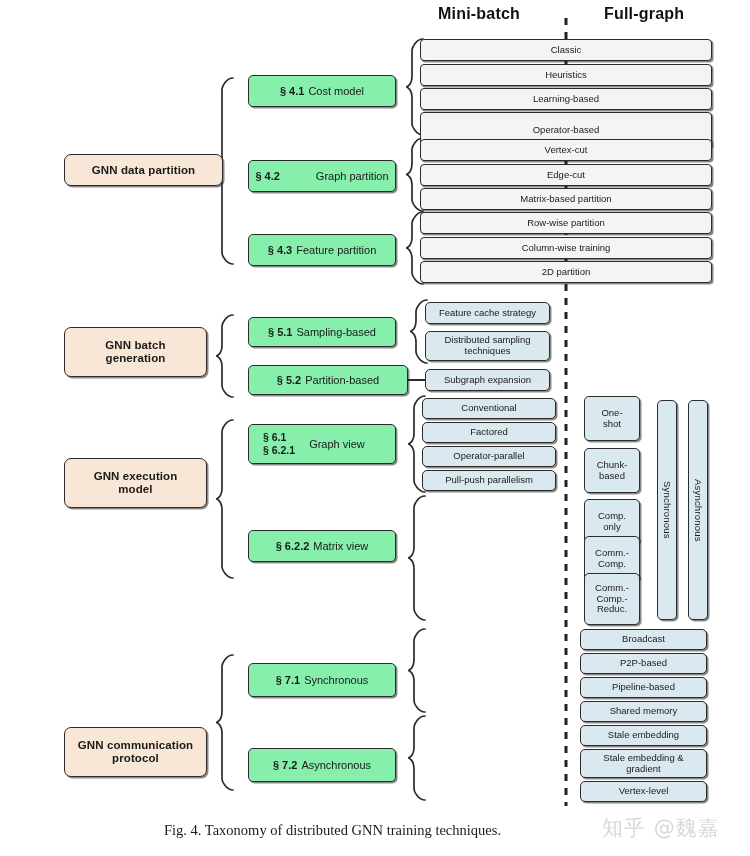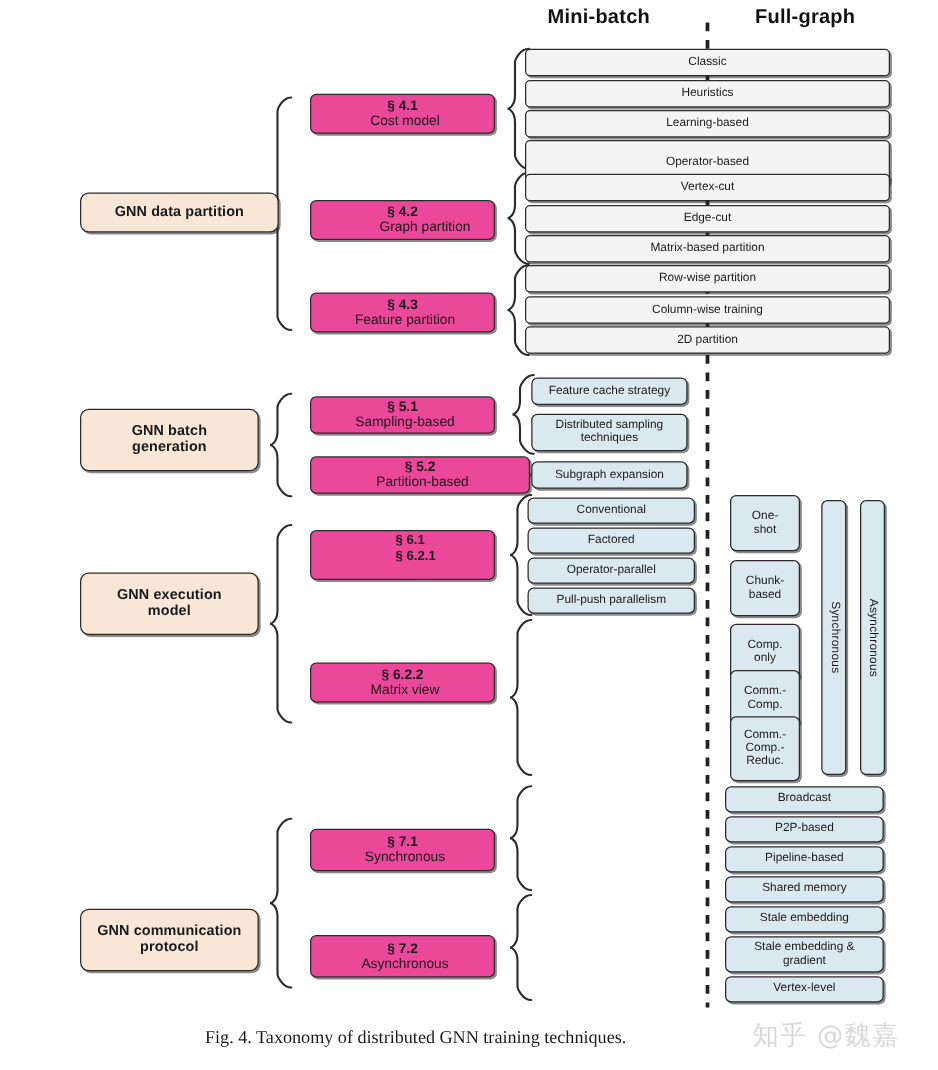--- a/index.html
+++ b/index.html
@@ -27,24 +27,23 @@
   
   .root{
     background:#f8e7d7;
     font-weight:bold;
     font-size:11.5px;
     border-radius:7px;
     letter-spacing:.1px;
   }
   
   .sect{
-    background:#ec4899;
+    background:#86efac;
     font-size:11px;
     border-radius:5px;
-    flex-direction:column;
   }
   .sect b{font-weight:bold;}
   
   .leaf-grey{
     background:#f4f4f4;
     font-size:9.5px;
     border-radius:4px;
   }
   
   .leaf-blue{
@@ -55,21 +54,21 @@
   .leaf-blue.vert{
     writing-mode:vertical-rl;
     text-orientation:mixed;
     font-size:9.5px;
     letter-spacing:.2px;
   }
 
   
   .sect.two-col{
     justify-content:flex-start;
-    padding-left:24px;
+    padding-left:14px;
     gap:14px;
   }
   .sect .stack{
     display:flex;flex-direction:column;align-items:flex-start;
     line-height:1.28;font-size:10.5px;
   }
 
   
   .hdr{
     position:absolute;
@@ -137,21 +136,21 @@
         <span style="margin-left: 4px; padding-left: 32px;">Graph partition</span>
       </div>
       <div class="node sect" style="left: 248px; top: 234px; width: 148px; height: 32px;">
         <b>§ 4.3</b>
         <span style="margin-left: 4px;">Feature partition</span>
       </div>
       <div class="node sect" style="left: 248px; top: 317px; width: 148px; height: 30px;">
         <b>§ 5.1</b>
         <span style="margin-left: 4px;">Sampling-based</span>
       </div>
-      <div class="node sect" style="left: 248px; top: 365px; width: 176px; height: 30px;">
+      <div class="node sect" style="left: 248px; top: 365px; width: 160px; height: 30px;">
         <b>§ 5.2</b>
         <span style="margin-left: 4px;">Partition-based</span>
       </div>
       <div class="node sect" style="left: 248px; top: 530px; width: 148px; height: 32px;">
         <b>§ 6.2.2</b>
         <span style="margin-left: 4px;">Matrix view</span>
       </div>
       <div class="node sect" style="left: 248px; top: 663px; width: 148px; height: 34px;">
         <b>§ 7.1</b>
         <span style="margin-left: 4px;">Synchronous</span>

